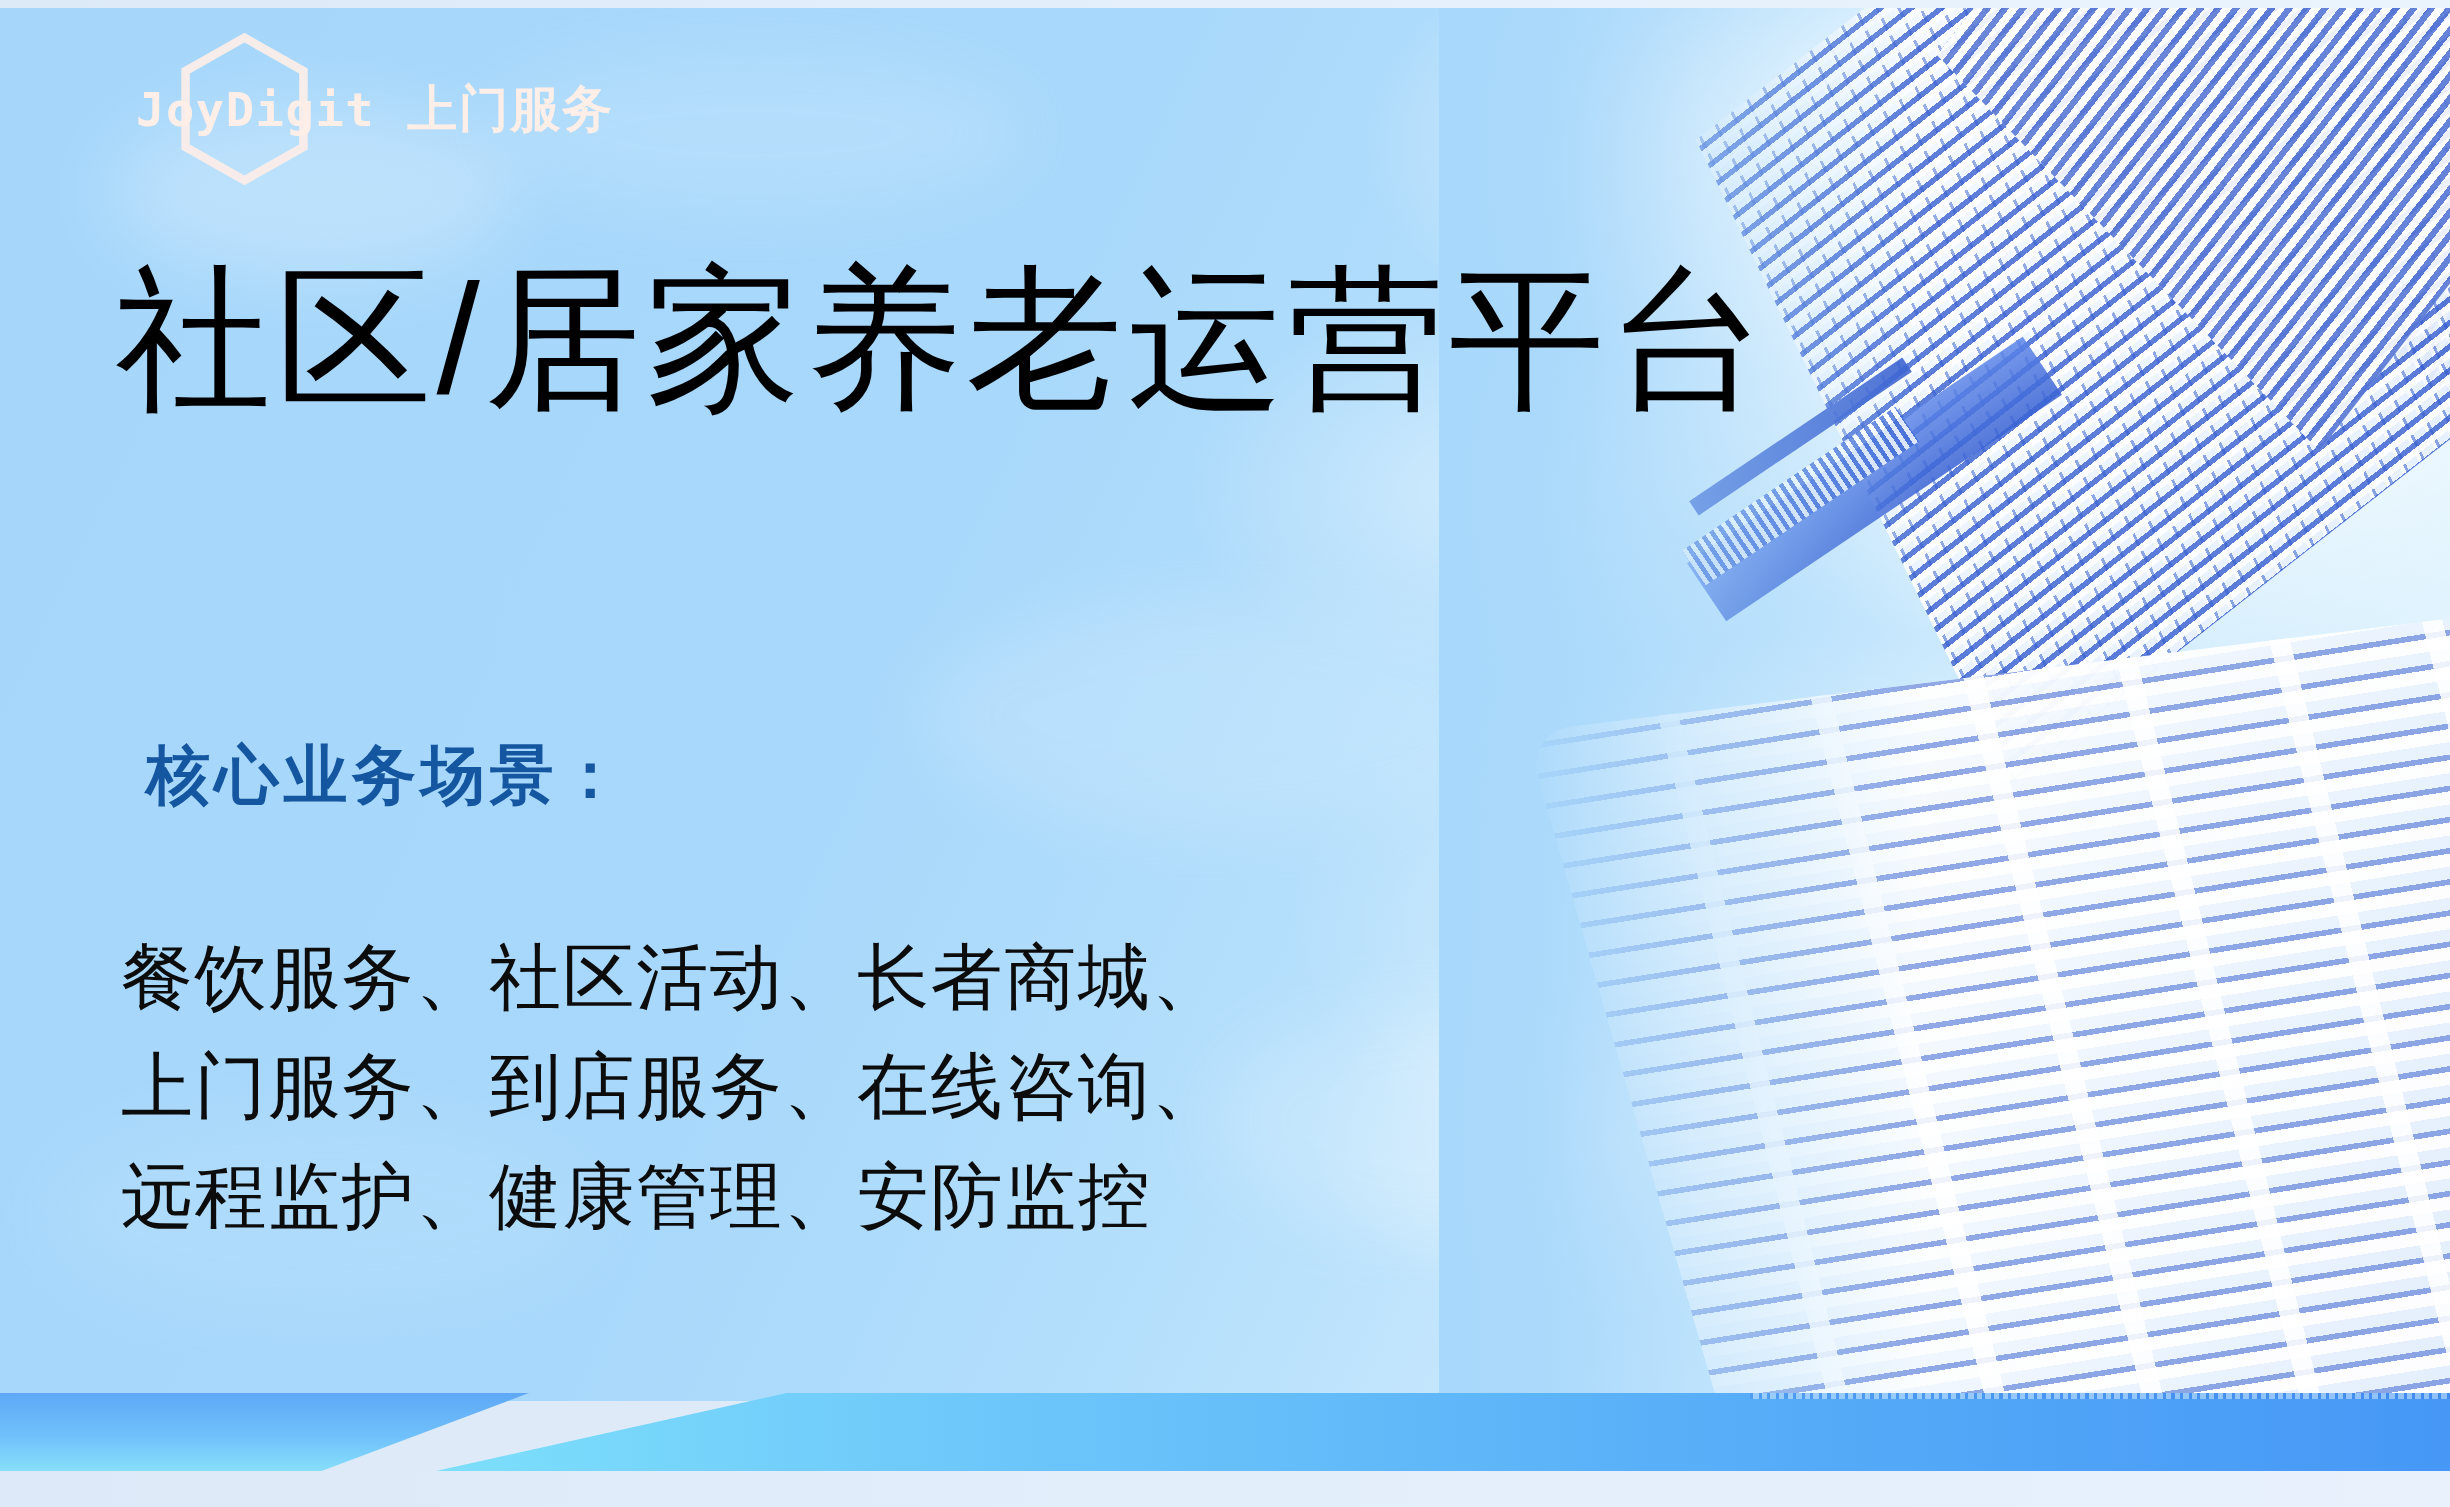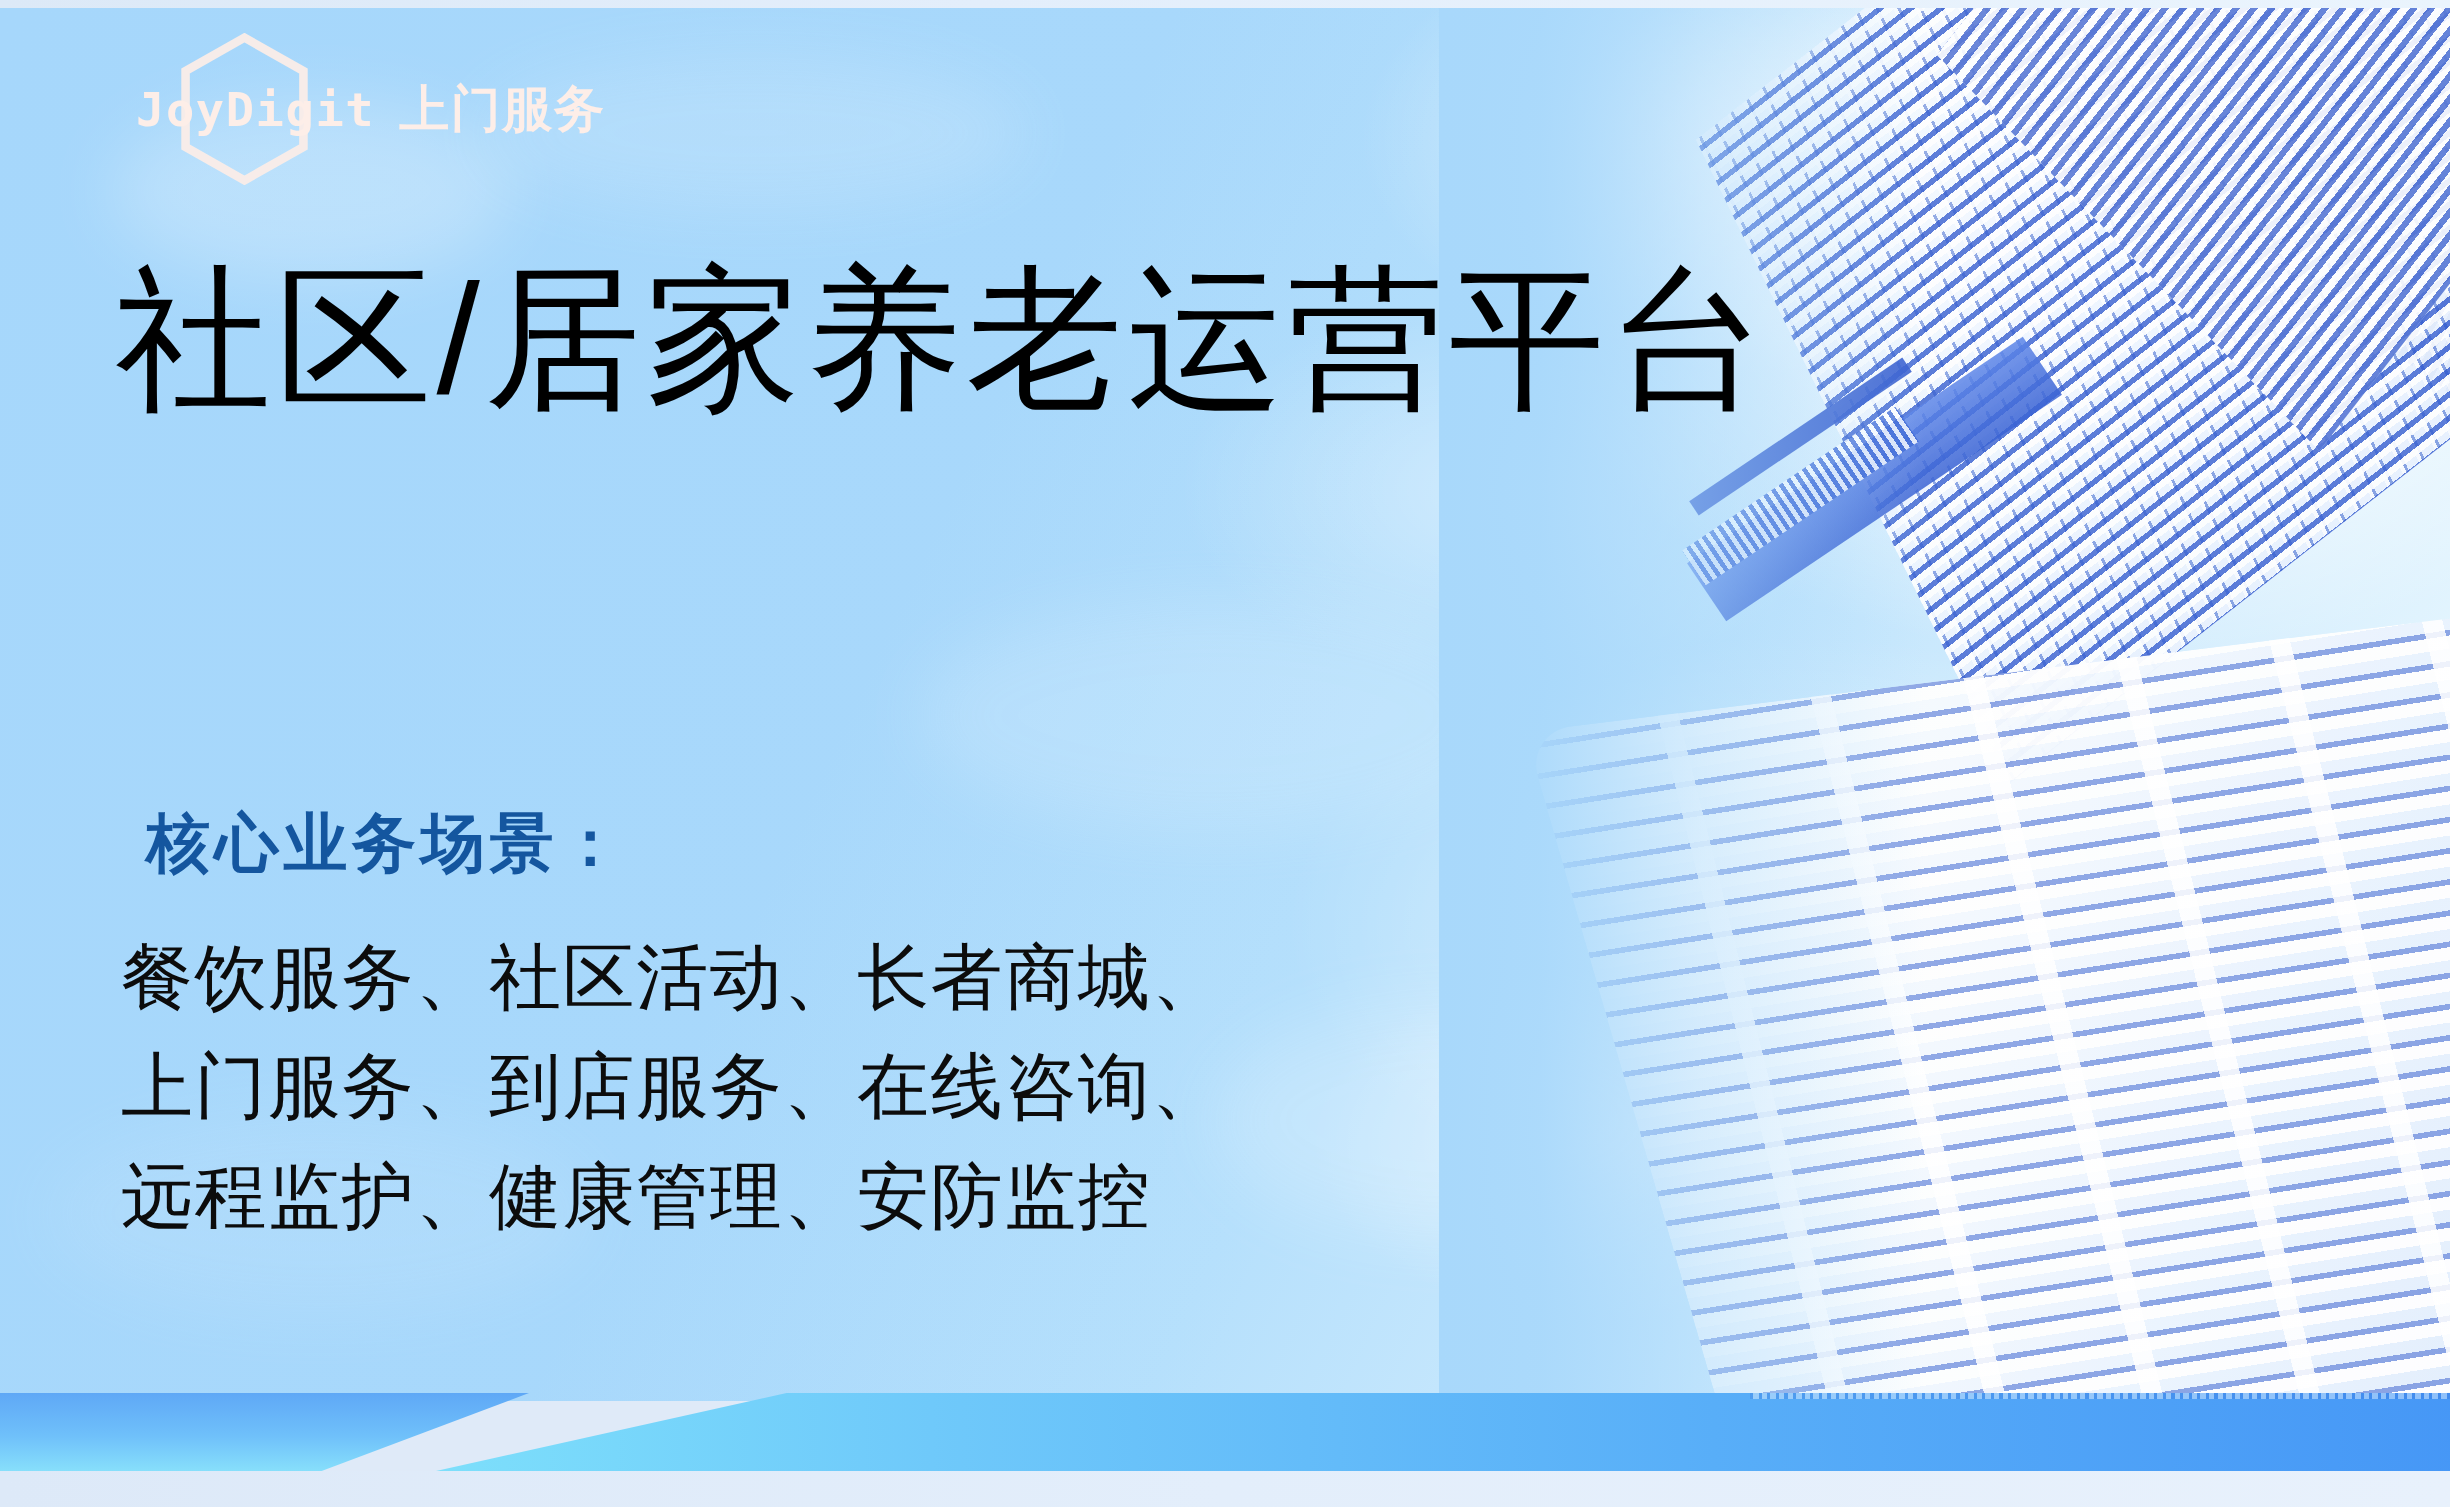--- a/index.html
+++ b/index.html
@@ -146,21 +146,21 @@
   }
   
   .photo-tint{
     position:absolute; left:0; top:7.8px; width:2450px; height:1393px;
     background:linear-gradient(100deg, rgba(166,215,251,.25) 0%, rgba(166,215,251,0) 55%);
   }
 
   
   .logo{
     position:absolute; left:136px; top:81px; height:56px;
-    display:flex; align-items:center; gap:24px; z-index:30;
+    display:flex; align-items:center; gap:32px; z-index:30;
   }
   .logo-hex{
     position:absolute; left:43px; top:-48px; width:131px; height:152px;
     z-index:-1; opacity:.92;
   }
   .logo-mark{
     font-family:"DejaVu Sans Mono", monospace;
     font-weight:bold; font-size:47px; letter-spacing:1.6px;
     color:#fdeee8; line-height:1; white-space:nowrap;
   }
@@ -171,21 +171,21 @@
 
   
   .headline{
     position:absolute; left:115px; top:257px; z-index:30;
     font-weight:normal; font-size:156px; line-height:1.06;
     letter-spacing:4.7px; color:#000000; white-space:nowrap;
   }
 
   
   .subhead{
-    position:absolute; left:146px; top:808px; z-index:30;
+    position:absolute; left:146px; top:740px; z-index:30;
     font-weight:bold; font-size:64px; line-height:1.1;
     letter-spacing:4.7px; color:#14569f; white-space:nowrap;
   }
 
   
   .scenarios{
     position:absolute; left:121px; top:923px; z-index:30;
   }
   .scenarios .line{
     font-size:72px; line-height:1.52; letter-spacing:1.6px;

